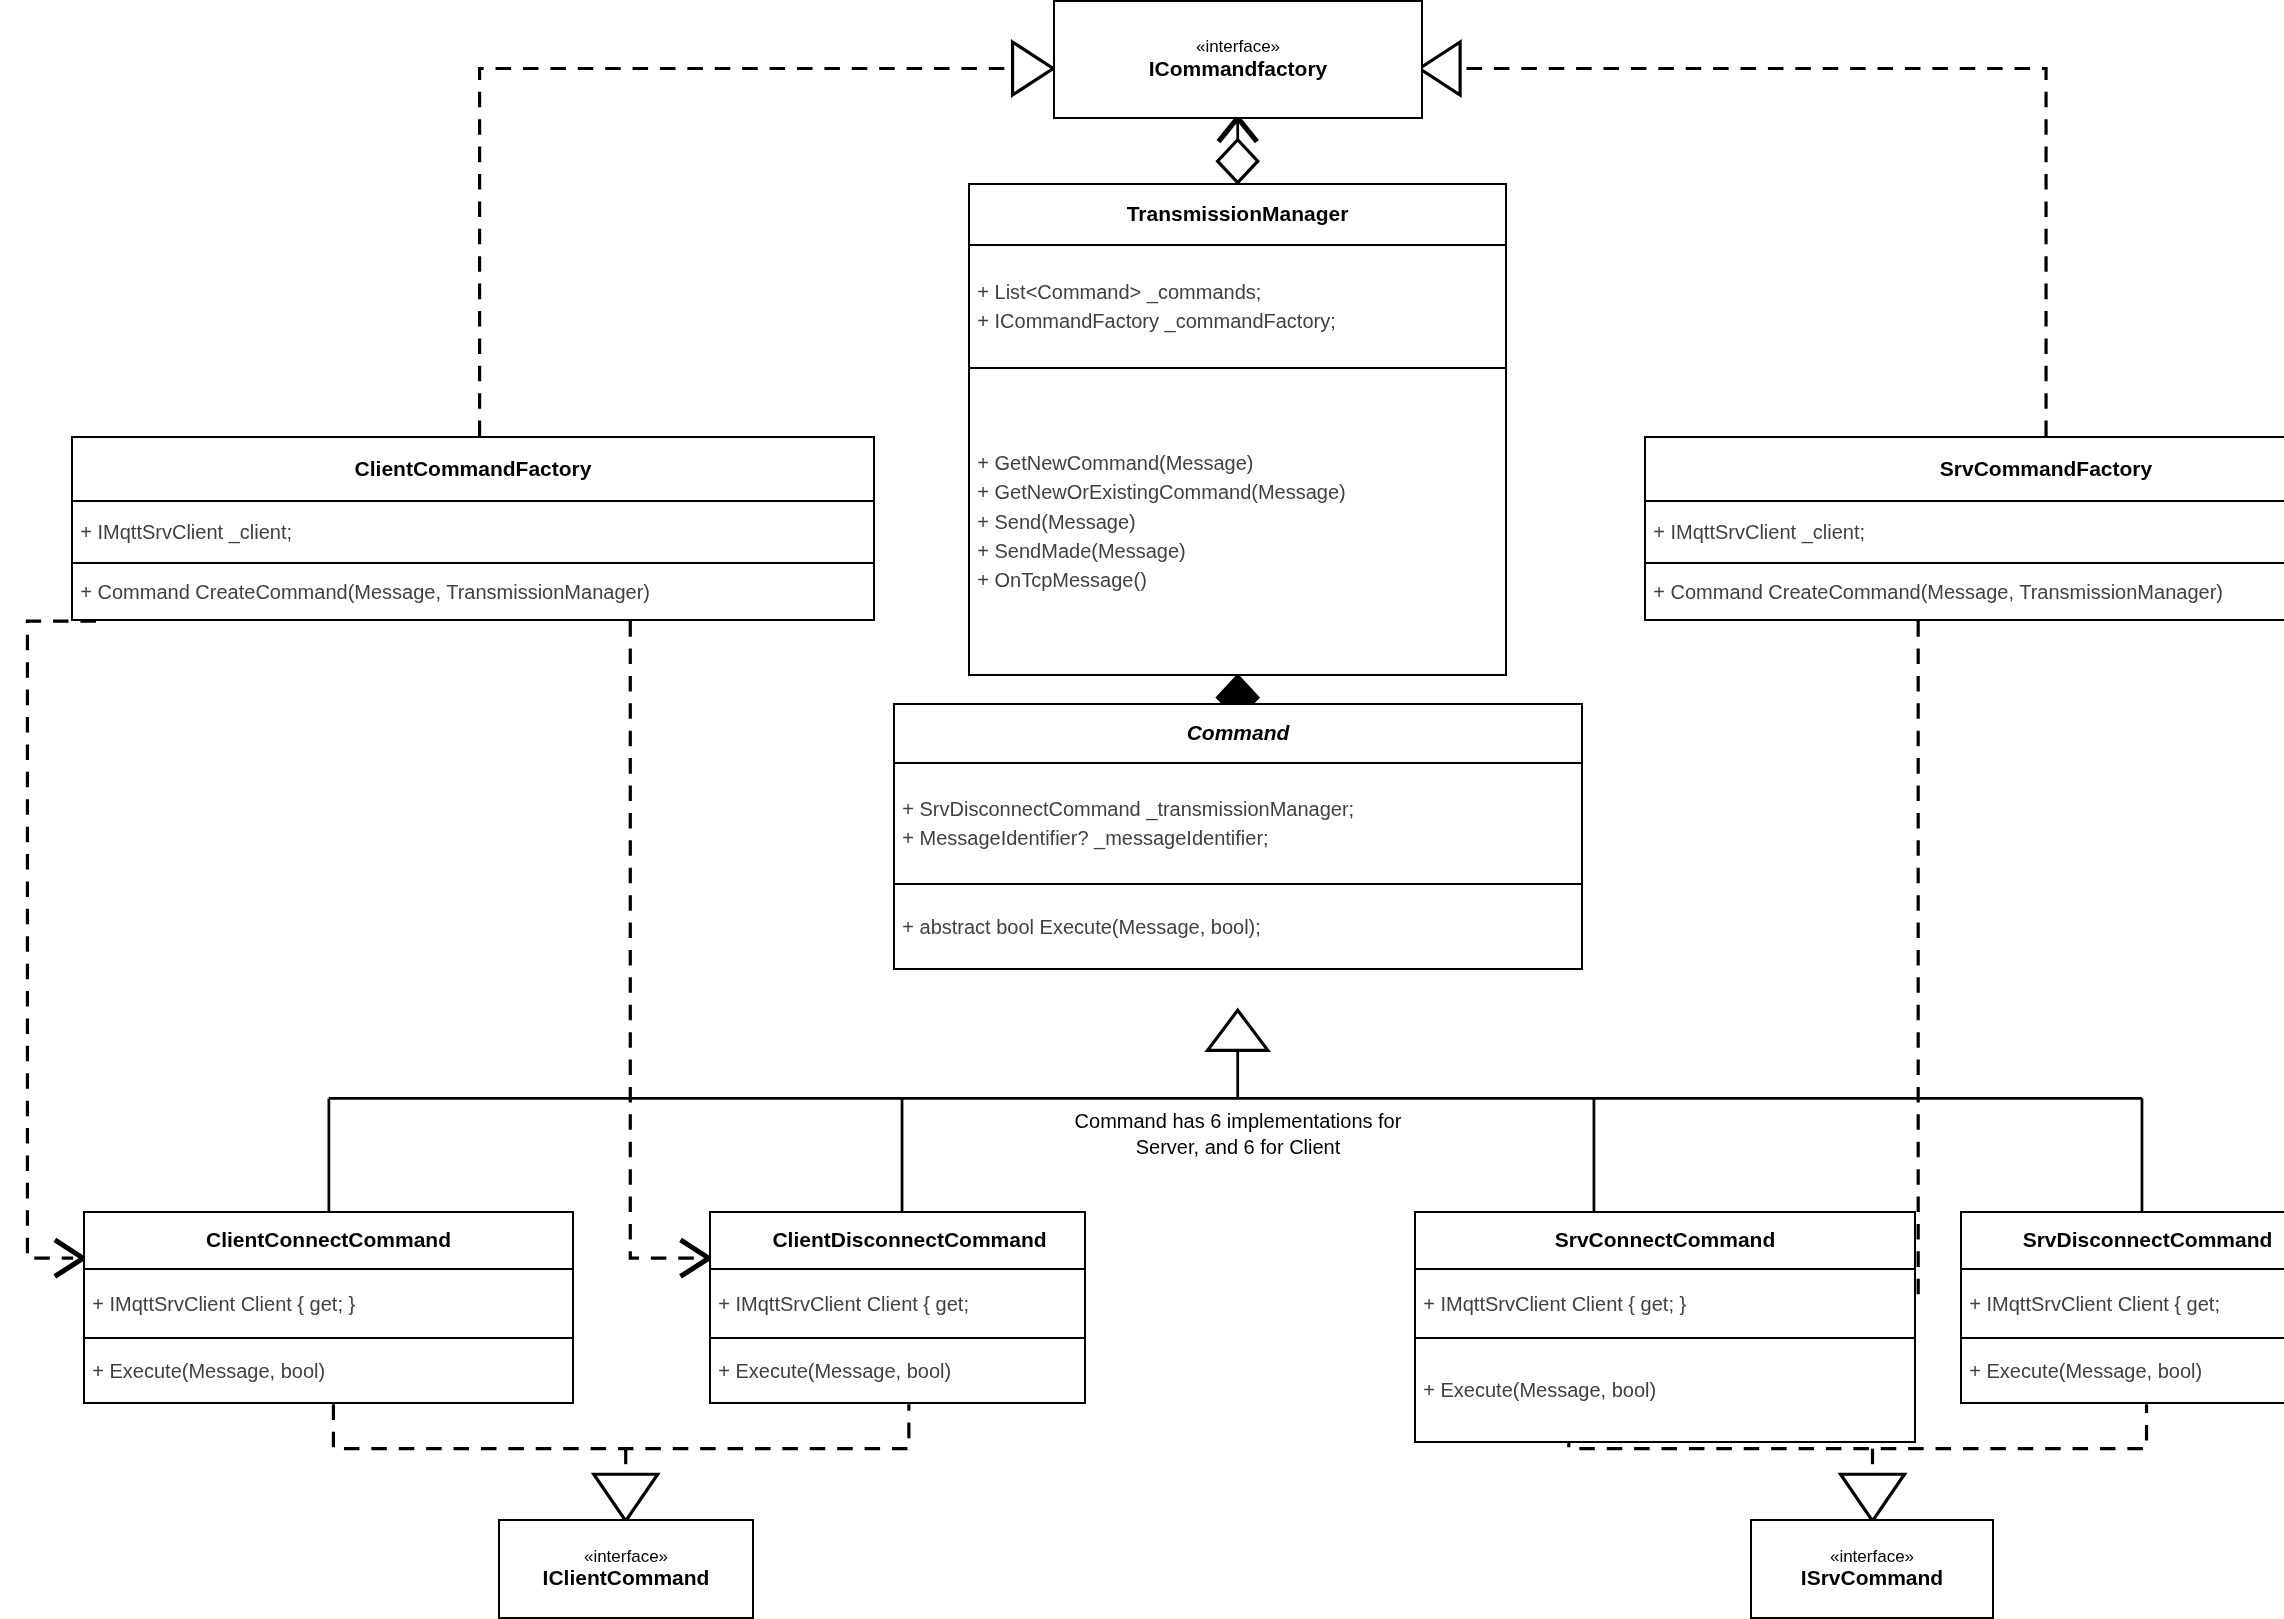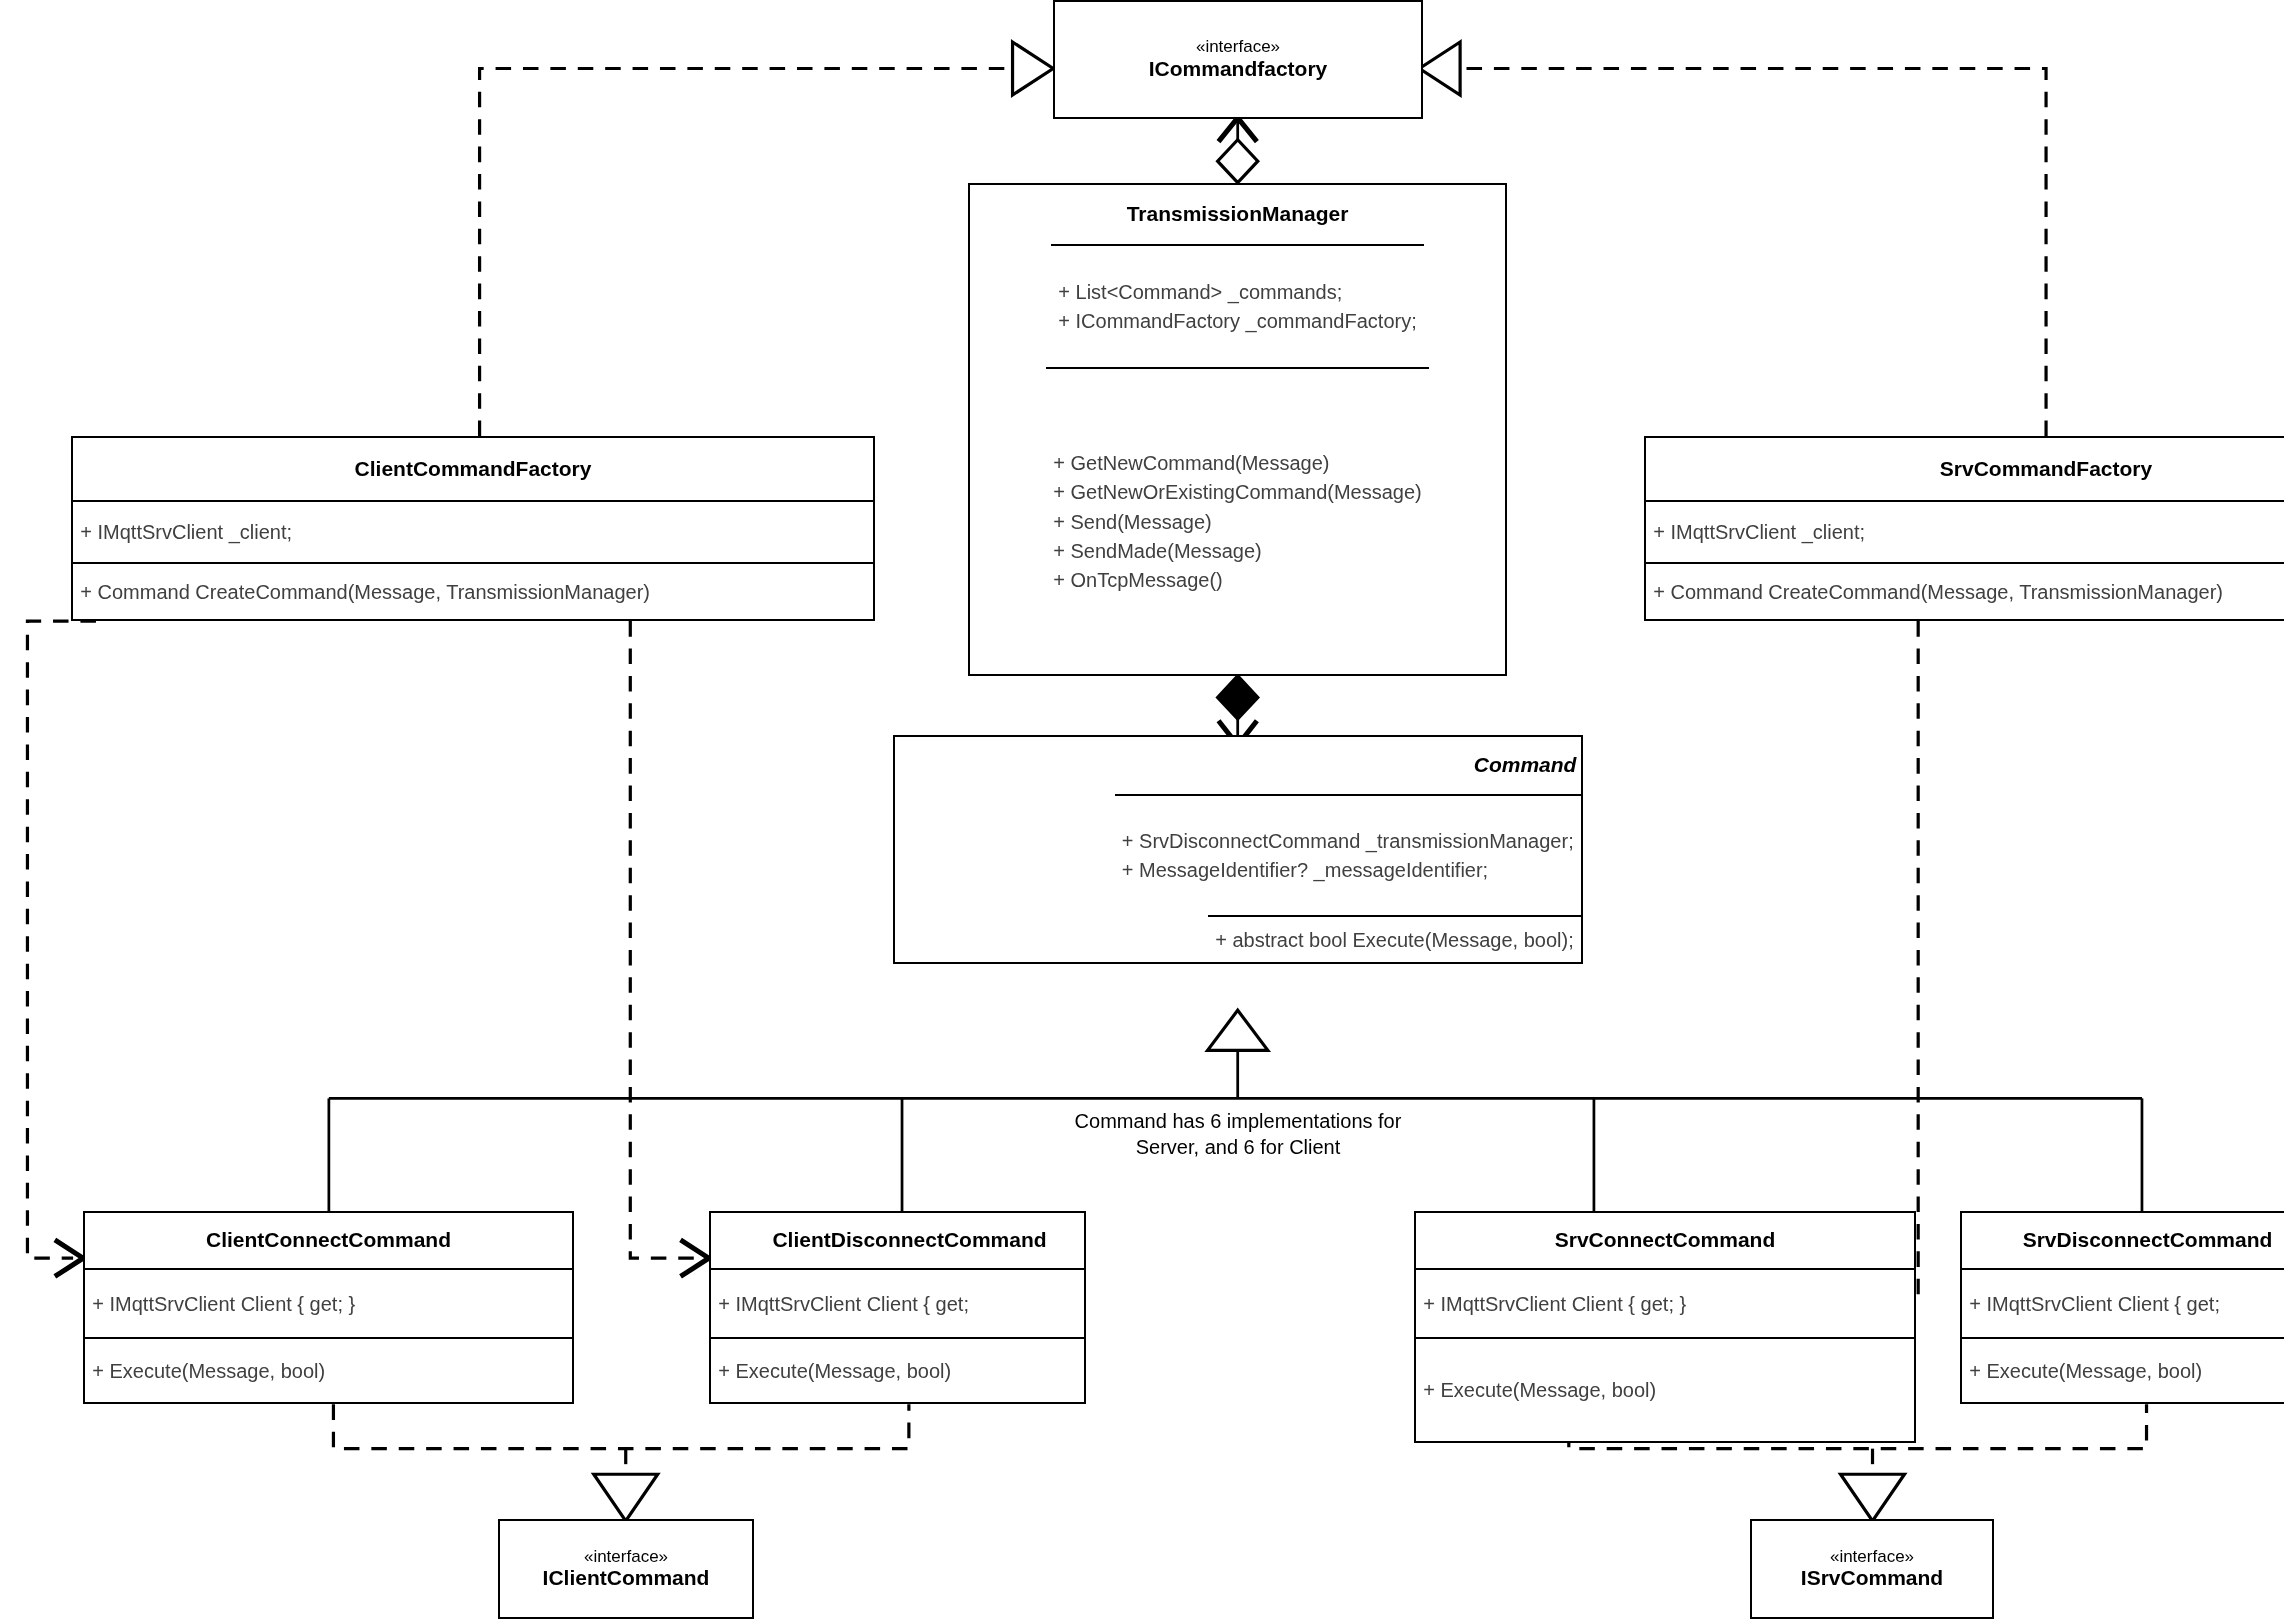--- a/index.html
+++ b/index.html
@@ -173,21 +173,21 @@
 
   <div class="uml-class" style="left:1053px; top:0px; width:370px; height:119px;">
     <div class="uml-compartment" style="flex:1 1 auto;">
       <div class="uml-title">
         <span class="uml-stereotype">«interface»</span>
         <span>ICommandfactory</span>
       </div>
     </div>
   </div>
 
-  <div class="uml-class" style="left:968px; top:183px; width:539px; height:493px;align-items:center;">
+  <div class="uml-class" style="left:968px; top:183px; width:539px; height:493px;">
     <div class="uml-compartment" style="height:59px;">
       <div class="uml-title">TransmissionManager</div>
     </div>
     <div class="uml-compartment" style="height:123px;">
       <div class="uml-member">+ List&lt;Command&gt; _commands;</div>
       <div class="uml-member">+ ICommandFactory _commandFactory;</div>
     </div>
     <div class="uml-compartment" style="flex:1 1 auto;">
       <div class="uml-member">+ GetNewCommand(Message)</div>
       <div class="uml-member">+ GetNewOrExistingCommand(Message)</div>
@@ -214,21 +214,21 @@
       <div class="uml-title">SrvCommandFactory</div>
     </div>
     <div class="uml-compartment" style="height:62px;">
       <div class="uml-member">+ IMqttSrvClient _client;</div>
     </div>
     <div class="uml-compartment" style="flex:1 1 auto;">
       <div class="uml-member">+ Command CreateCommand(Message, TransmissionManager)</div>
     </div>
   </div>
 
-  <div class="uml-class" style="left:893px; top:735px; width:690px; height:229px;align-items:flex-end;">
+  <div class="uml-class" style="left:893px; top:703px; width:690px; height:267px;">
     <div class="uml-compartment" style="height:57px;">
       <div class="uml-title abstract">Command</div>
     </div>
     <div class="uml-compartment" style="height:121px;">
       <div class="uml-member">+ SrvDisconnectCommand _transmissionManager;</div>
       <div class="uml-member">+ MessageIdentifier? _messageIdentifier;</div>
     </div>
     <div class="uml-compartment" style="flex:1 1 auto;">
       <div class="uml-member">+ abstract bool Execute(Message, bool);</div>
     </div>

